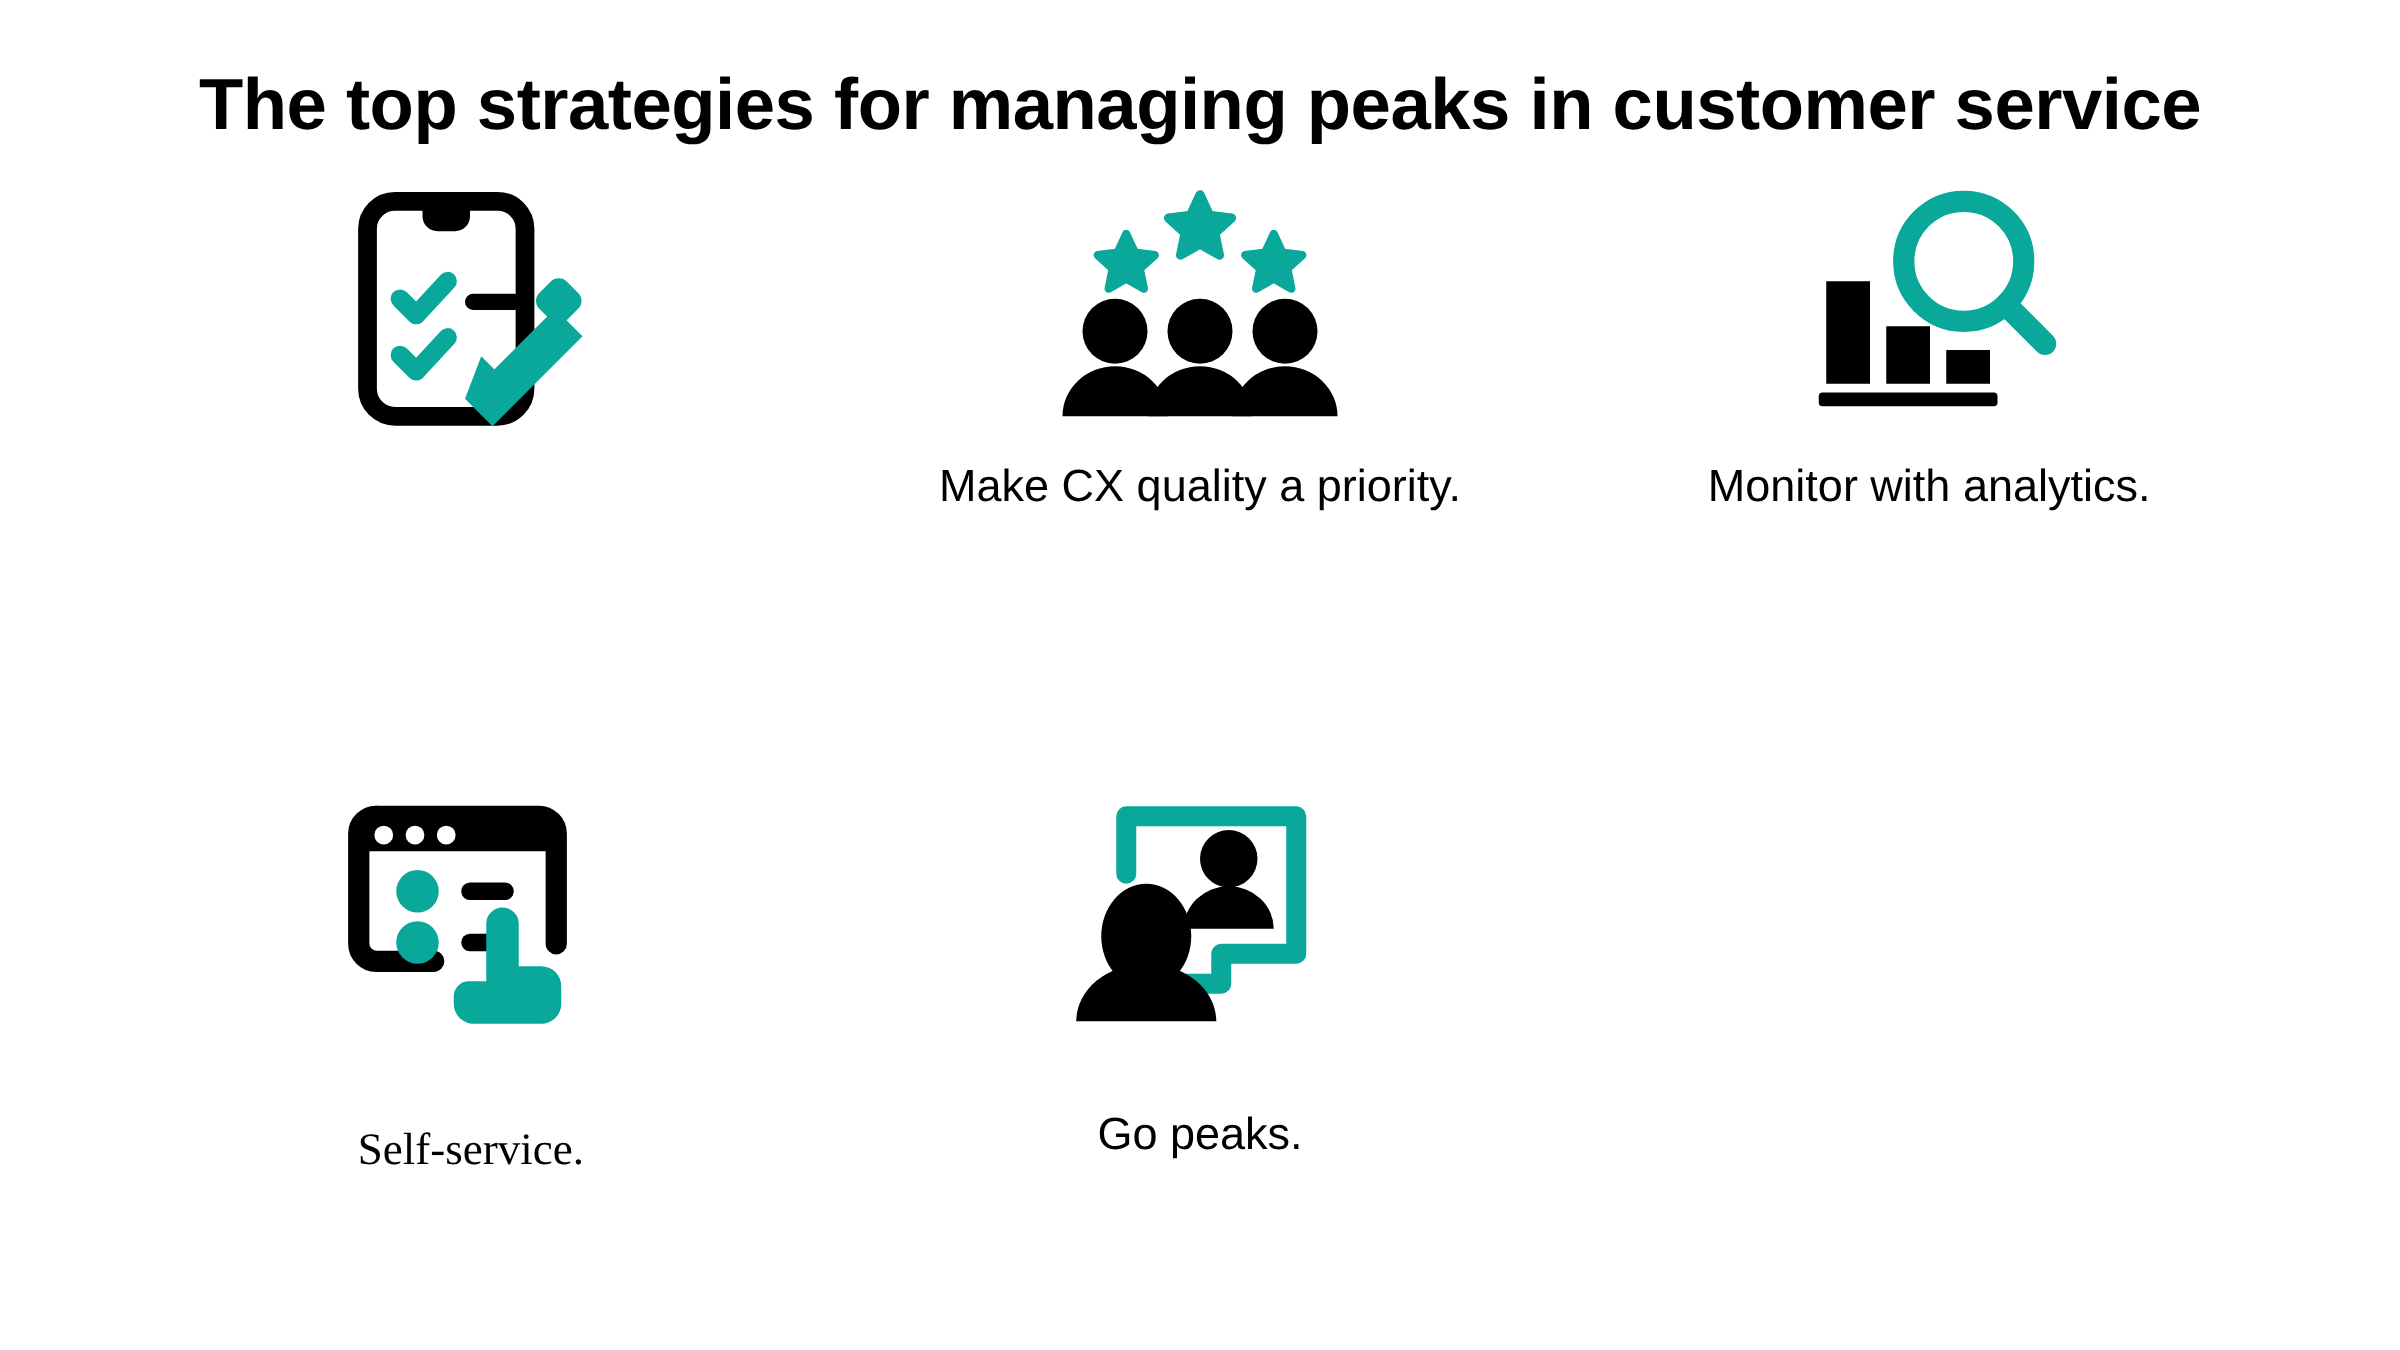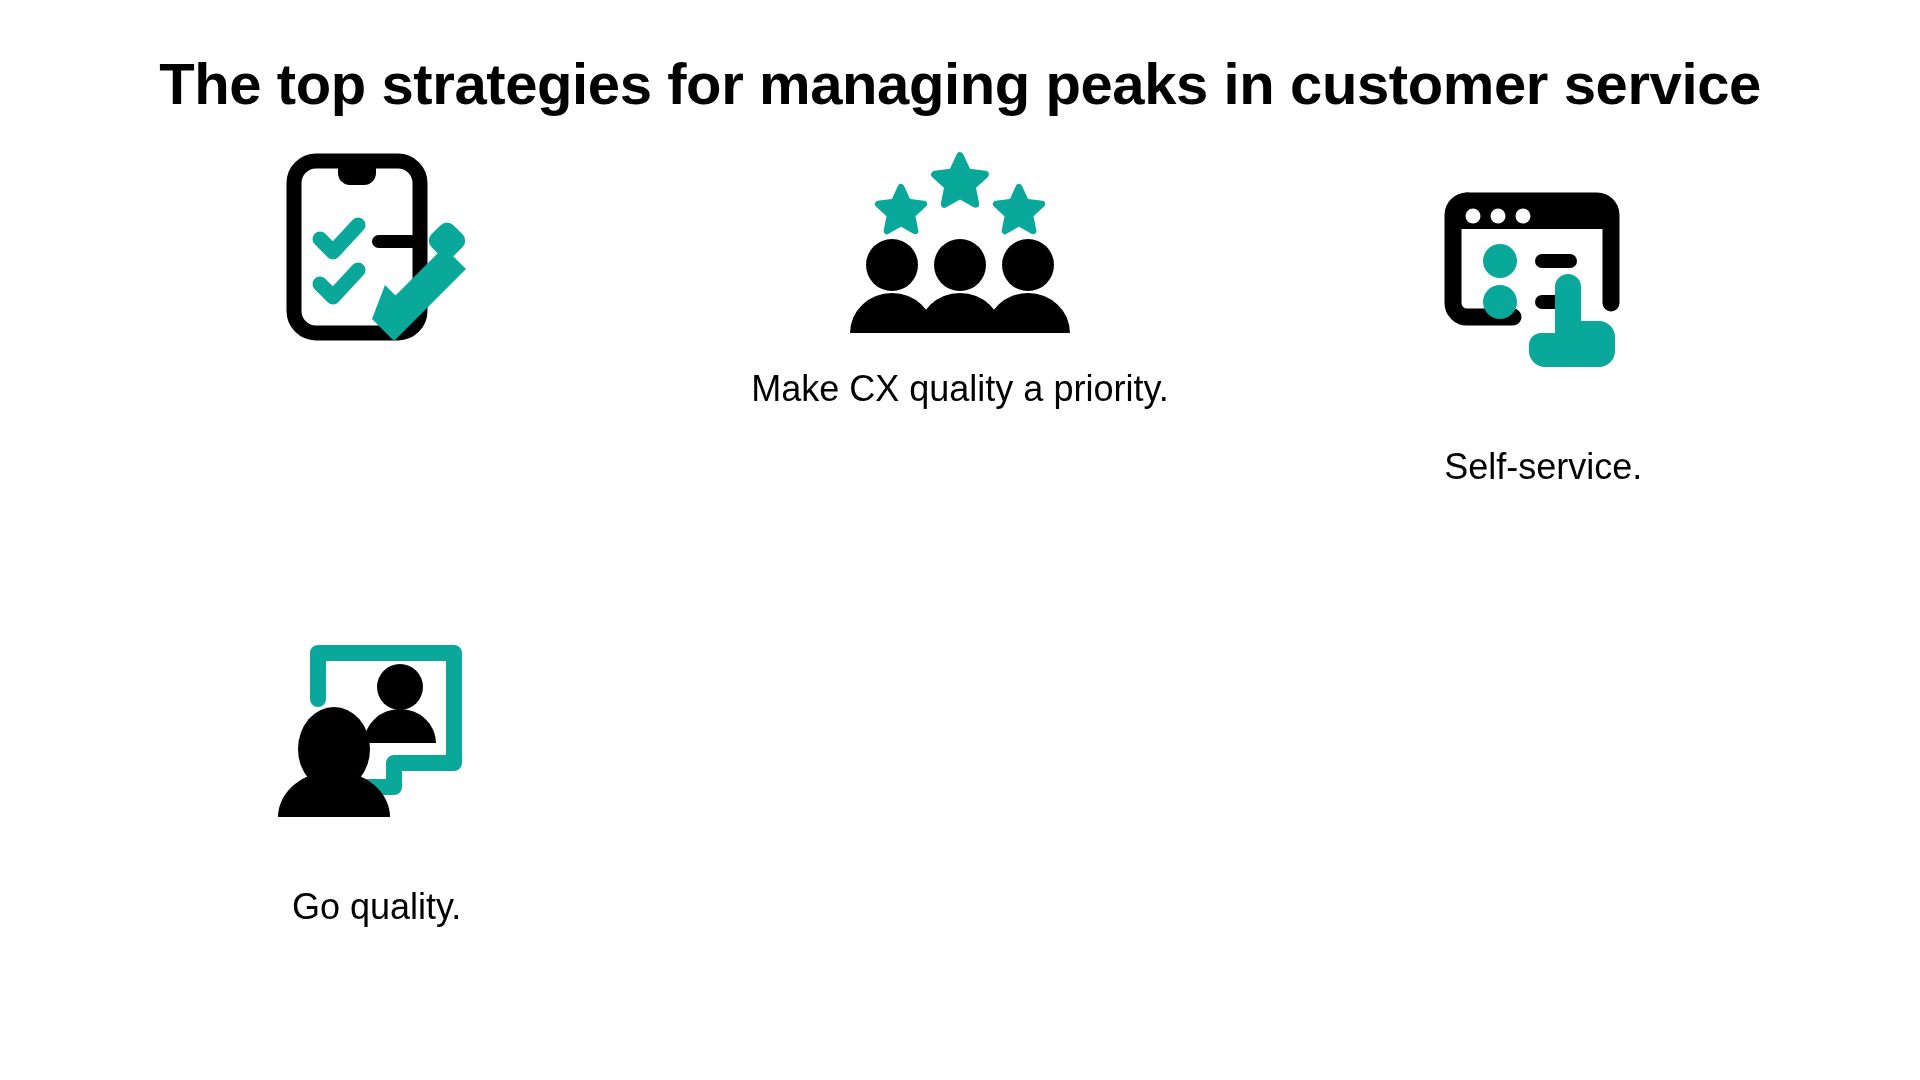--- a/index.html
+++ b/index.html
@@ -74,21 +74,21 @@
     line-height: 1.18;
     max-width: 430px;
   }
 
   .cell-3 .caption, .cell-2 .caption { max-width: 560px; margin-top: 16px; }
 
   .cap-narrow { max-width: 400px; }
 
   
   .cell-4 .caption { margin-top: 62px; }
-  .cell-5 .caption { margin-top: 72px; }
+  .cell-5 .caption { margin-top: 72px; font-family: Liberation Serif, serif; }
   .cell-6 .caption { margin-top: 60px; }
 </style>
 </head>
 <body>
 
 <div class="slide">
 
   <div class="title-wrap">
     <h1 class="page-title">The top strategies for managing peaks in customer service</h1>
   </div>
@@ -138,20 +138,37 @@
           <circle cx="125" cy="118" r="26" fill="#000000"></circle>
           <path d="M83 186 a42 40 0 0 1 84 0 z" fill="#000000"></path>
 
           <circle cx="193" cy="118" r="26" fill="#000000"></circle>
           <path d="M151 186 a42 40 0 0 1 84 0 z" fill="#000000"></path>
         </svg>
       </div>
       <div class="caption">Make CX quality a priority.</div>
     </div>
 
+    <div class="cell cell-3">
+      <div class="icon-box">
+        <svg width="220" height="200" viewBox="0 0 220 200">
+
+          <circle cx="138" cy="62" r="48" fill="none" stroke="#0AA79B" stroke-width="17"></circle>
+
+          <line x1="172" y1="97" x2="203" y2="128" stroke="#0AA79B" stroke-width="18" stroke-linecap="round"></line>
+
+          <rect x="28" y="78" width="35" height="82" fill="#000000"></rect>
+          <rect x="76" y="114" width="35" height="46" fill="#000000"></rect>
+          <rect x="124" y="133" width="35" height="27" fill="#000000"></rect>
+
+          <rect x="22" y="167" width="143" height="11" rx="3" fill="#000000"></rect>
+        </svg>
+      </div>
+      <div class="caption">Monitor with analytics.</div>
+    </div>
 
 
     <div class="cell cell-5 row2">
       <div class="icon-box">
         <svg width="200" height="200" viewBox="0 0 200 200">
 
           <path d="M24 32 h130 a14 14 0 0 1 14 14 v88" fill="none" stroke="#000000" stroke-width="17" stroke-linecap="round"></path>
           <path d="M168 134 v0" fill="none" stroke="#000000" stroke-width="17"></path>
           <path d="M24 32 a14 14 0 0 0 -14 14 v88 a14 14 0 0 0 14 14 h46" fill="none" stroke="#000000" stroke-width="17" stroke-linecap="round"></path>
 
@@ -181,17 +198,17 @@
 
           <path d="M46 78 v-46 h136 v110 h-60 v24 h-28" fill="none" stroke="#0AA79B" stroke-width="16" stroke-linecap="round" stroke-linejoin="round"></path>
 
           <circle cx="128" cy="66" r="23" fill="#000000"></circle>
           <path d="M92 122 a36 34 0 0 1 72 0 z" fill="#000000"></path>
 
           <ellipse cx="62" cy="128" rx="36" ry="42" fill="#000000"></ellipse>
           <path d="M6 196 a56 46 0 0 1 112 0 z" fill="#000000"></path>
         </svg>
       </div>
-      <div class="caption">Go quality.</div>
+      <div class="caption">Go peaks.</div>
     </div>
 
   </div>
 </div>
 
 </body></html>

